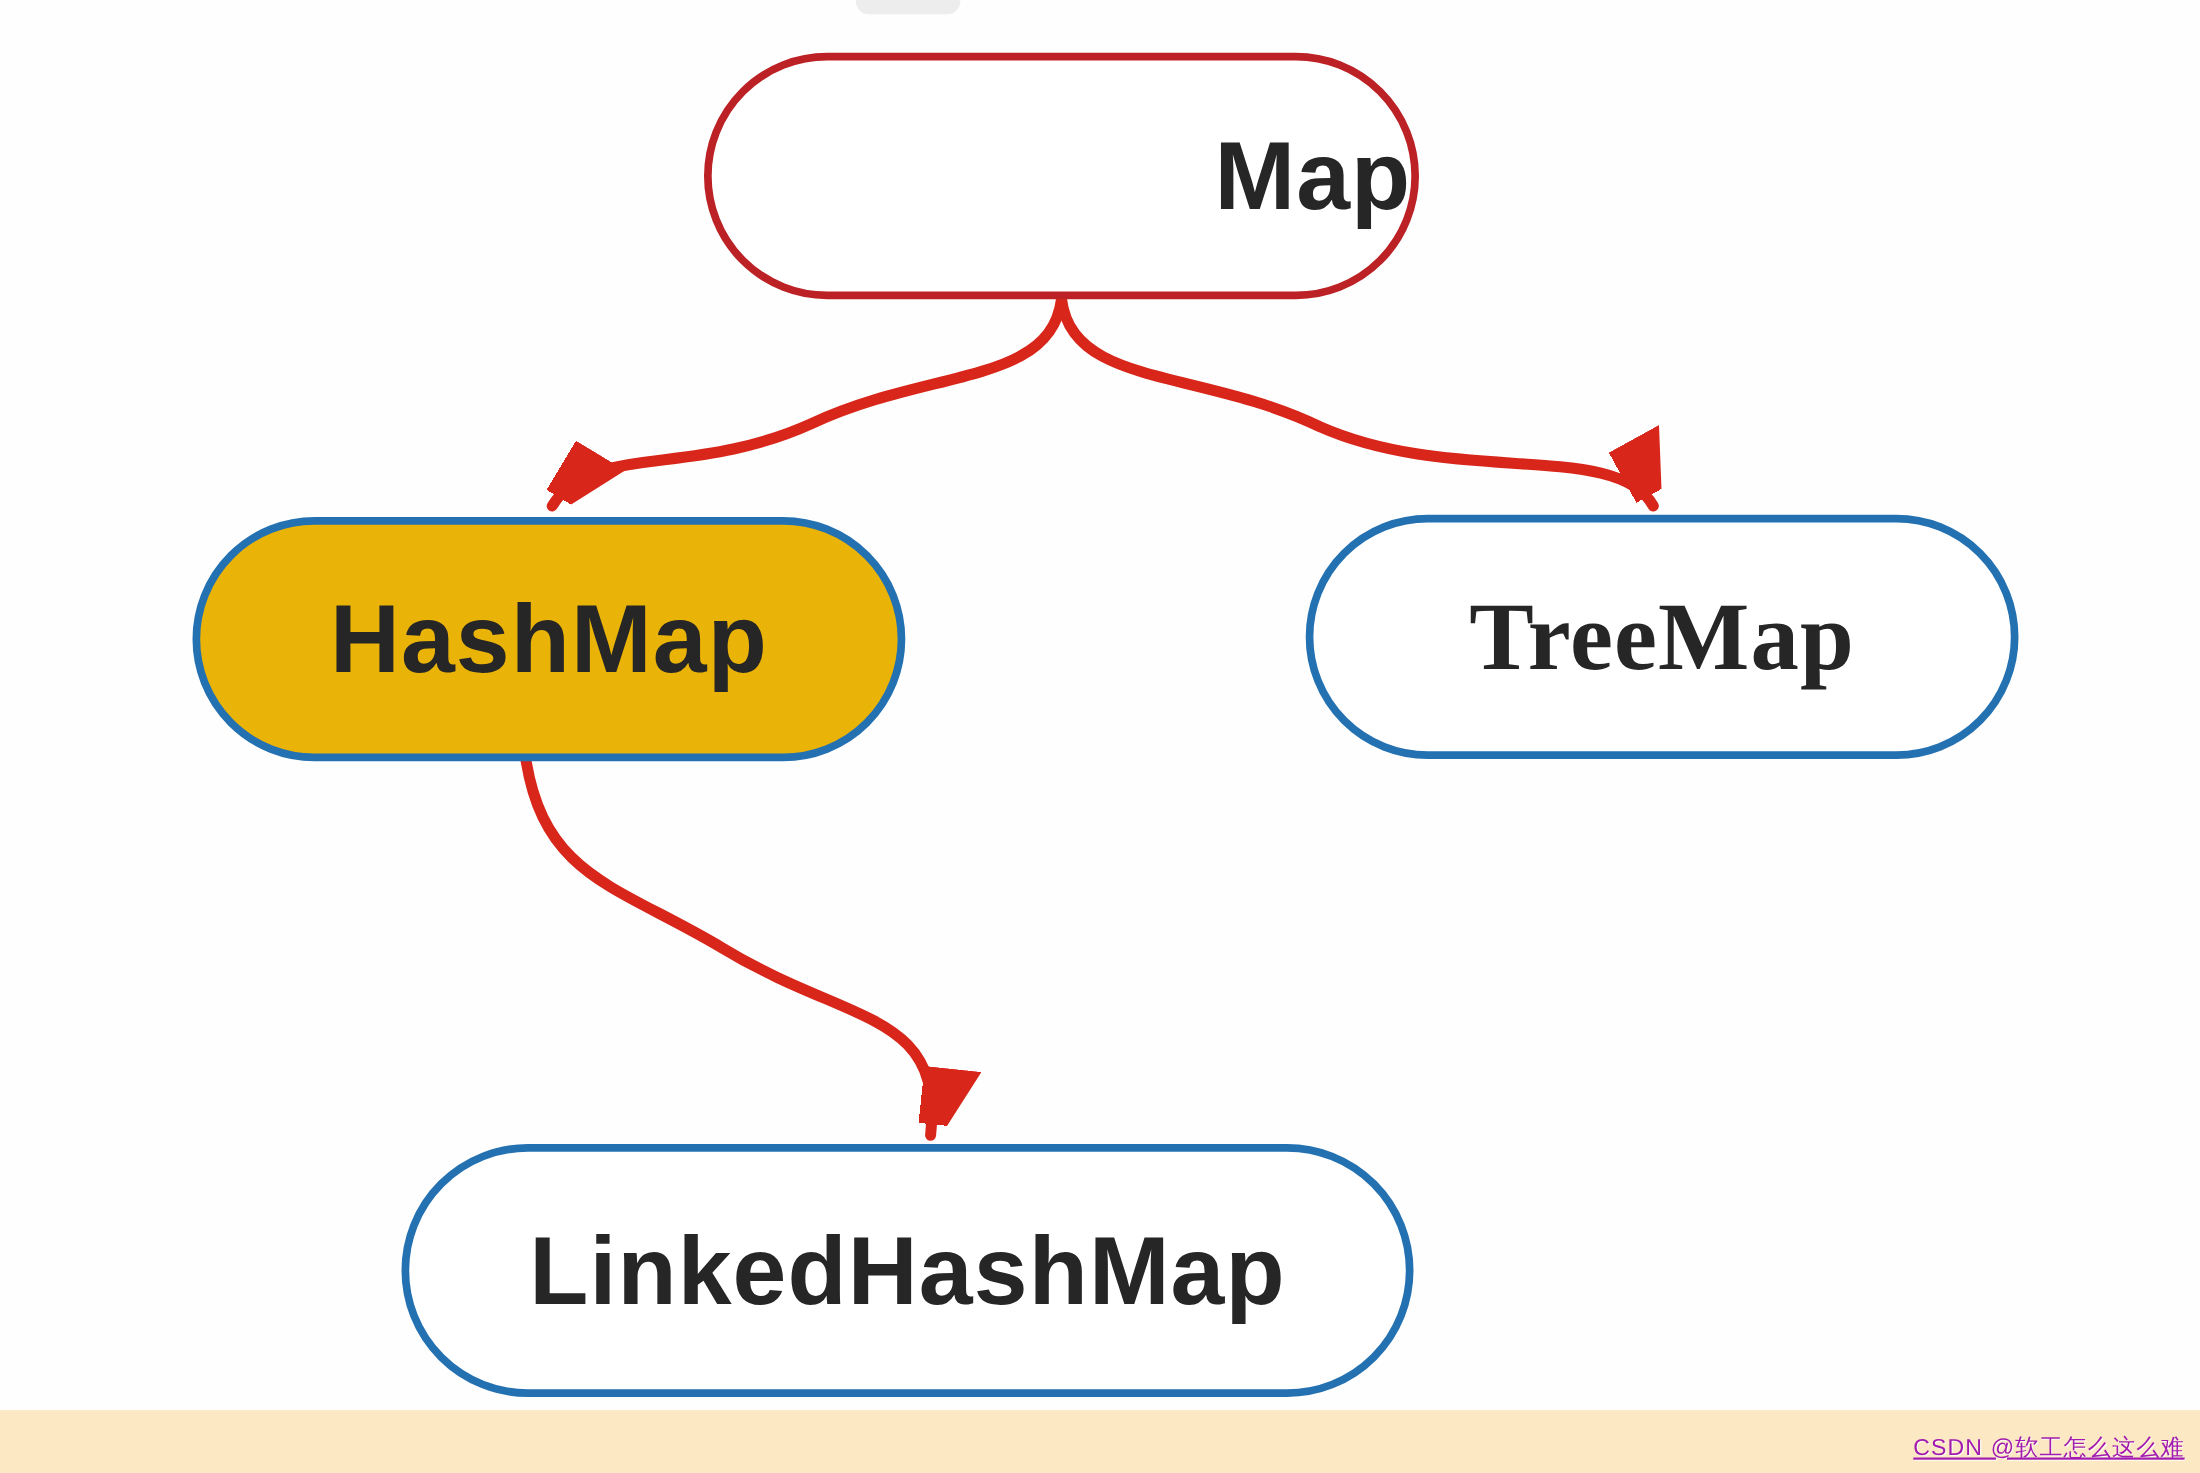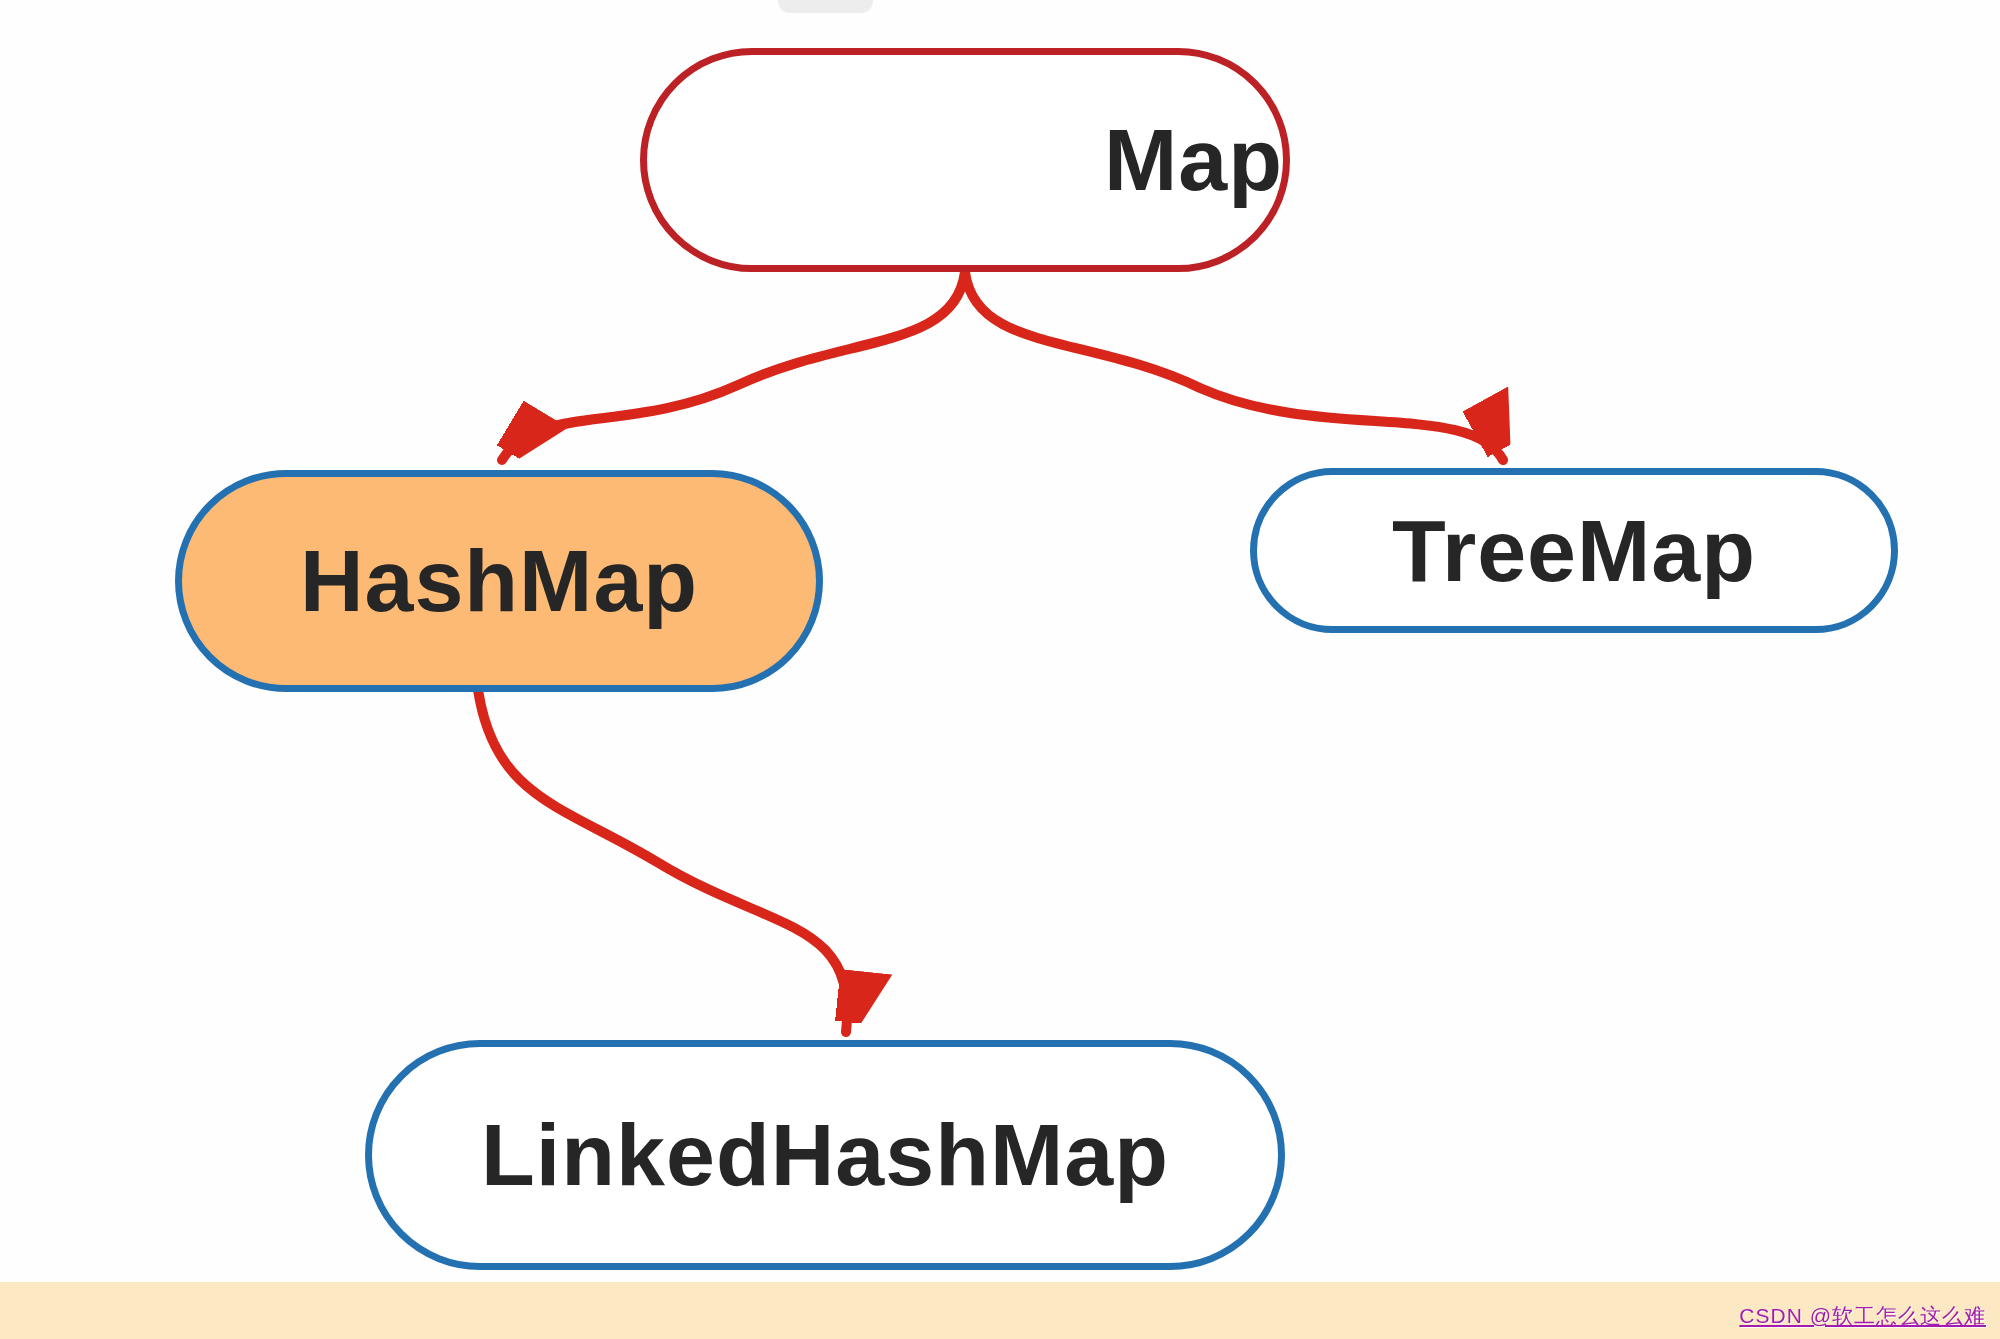--- a/index.html
+++ b/index.html
@@ -24,21 +24,21 @@
   }
   .node .label {
     font-weight: 700;
     font-size: 88px;
     color: #262626;
     letter-spacing: 1px;
     white-space: nowrap;
   }
   #node-map           { left: 640px;  top: 48px;   width: 650px; height: 224px; justify-content: flex-end; }
   #node-hashmap       { left: 175px;  top: 470px;  width: 648px; height: 222px; }
-  #node-treemap       { left: 1250px; top: 468px;  width: 648px; height: 165px; }
+  #node-treemap       { left: 1187px; top: 468px;  width: 648px; height: 222px; font-family: Liberation Serif, serif; }
   #node-linkedhashmap { left: 365px;  top: 1040px; width: 920px; height: 230px; }
 
   #edges {
     position: absolute;
     left: 0; top: 0;
     width: 2000px;
     height: 1339px;
   }
   #edges path.edge {
     fill: none;
@@ -82,21 +82,21 @@
     </defs>
     <path class="edge" d="M 965 272 C 955 350, 845 335, 738 385 C 628 435, 537 402, 502 460" marker-end="url(#arrowhead)" stroke="#d8261b"></path>
     <path class="edge" d="M 965 272 C 975 352, 1090 335, 1200 388 C 1322 442, 1470 400, 1503 460" marker-end="url(#arrowhead)" stroke="#d8261b"></path>
     <path class="edge" d="M 478 690 C 495 798, 562 805, 657 862 C 772 932, 858 918, 846 1032" marker-end="url(#arrowhead)" stroke="#d8261b"></path>
   </svg>
 
   <div class="node" id="node-map" style="border-color: rgb(187, 33, 37); background: rgb(255, 255, 255);">
     <span class="label" style="color: rgb(38, 38, 38);">Map</span>
   </div>
 
-  <div class="node" id="node-hashmap" style="border-color: rgb(36, 113, 178); background: #fdba74;">
+  <div class="node" id="node-hashmap" style="border-color: rgb(36, 113, 178); background: #eab308;">
     <span class="label" style="color: rgb(38, 38, 38);">HashMap</span>
   </div>
 
   <div class="node" id="node-treemap" style="border-color: rgb(36, 113, 178); background: rgb(255, 255, 255);">
     <span class="label" style="color: rgb(38, 38, 38);">TreeMap</span>
   </div>
 
   <div class="node" id="node-linkedhashmap" style="border-color: rgb(36, 113, 178); background: rgb(255, 255, 255);">
     <span class="label" style="color: rgb(38, 38, 38);">LinkedHashMap</span>
   </div>

